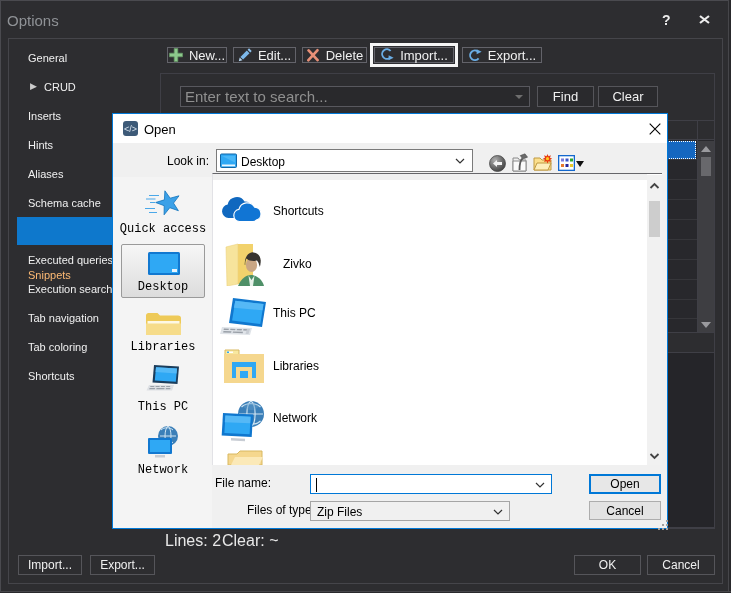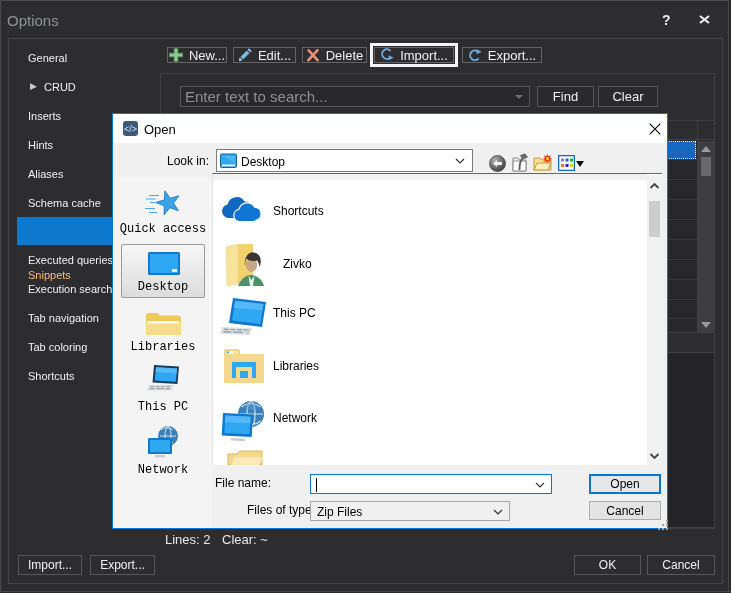--- a/index.html
+++ b/index.html
@@ -14,21 +14,21 @@
 
 .sbitem { position:absolute; left:28px; font-size:11px; color:#f0f0f0; }
 .sbsel { position:absolute; left:17px; top:217px; width:100px; height:28px; background:#0e78cc; }
 
 .tbtn { position:absolute; top:47px; height:16px; background:#2d2d30; border:1px solid #63636a; color:#f0f0f0; font-size:13px; display:flex; align-items:flex-start; justify-content:center; gap:6px; }
 
 #search { position:absolute; left:180px; top:86px; width:350px; height:21px; background:#29292c; border:1px solid #58585e; color:#8f8f8f; font-size:15px; line-height:19px; padding-left:4px; }
 #search .dd { position:absolute; right:6px; top:8px; width:0; height:0; border-left:4px solid transparent; border-right:4px solid transparent; border-top:4px solid #6e6e6e; }
 .fbtn { position:absolute; top:86px; height:21px; background:#2a2a2d; border:1px solid #55555a; color:#f0f0f0; font-size:13px; display:flex; align-items:center; justify-content:center; }
 
-.status { position:absolute; top:532px; font-size:13px; color:#e8e8e8; }
+.status { position:absolute; top:532px; font-size:16px; color:#e8e8e8; }
 .bbtn { position:absolute; top:555px; height:20px; background:#2d2d30; border:1px solid #55555a; color:#f0f0f0; font-size:12px; display:flex; align-items:center; justify-content:center; }
 
 #dlg { position:absolute; left:112px; top:113px; width:556px; height:416px; background:#f0f0f0; border:1px solid #0079d8; }
 #dlgtitle { position:absolute; left:0; top:0; width:554px; height:29px; background:#ffffff; }
 #dlgtitle .txt { position:absolute; left:31px; top:8px; font-size:13px; color:#000; }
 .lbl { position:absolute; font-size:12px; color:#000; }
 .combo { position:absolute; background:#fff; border:1px solid #7a7a7a; }
 
 .place { position:absolute; left:5px; width:90px; text-align:center; font-size:12px; color:#000;font-family:Liberation Mono, monospace; }
 

